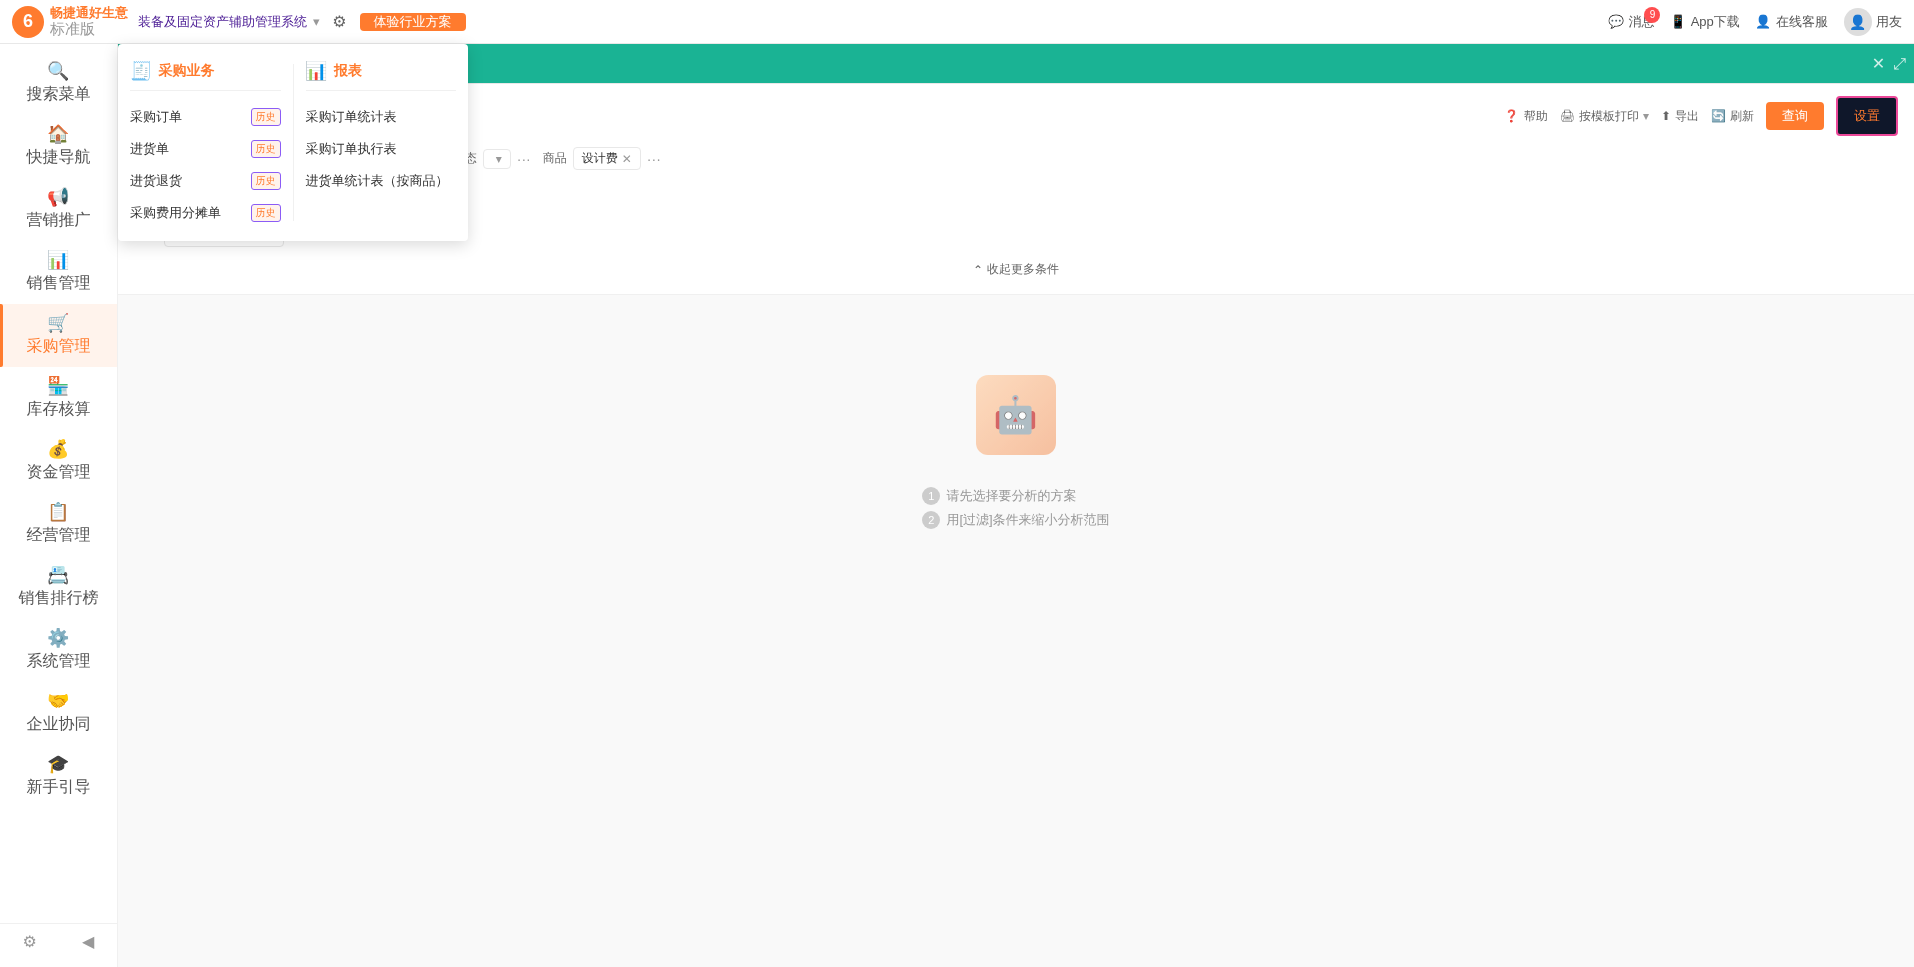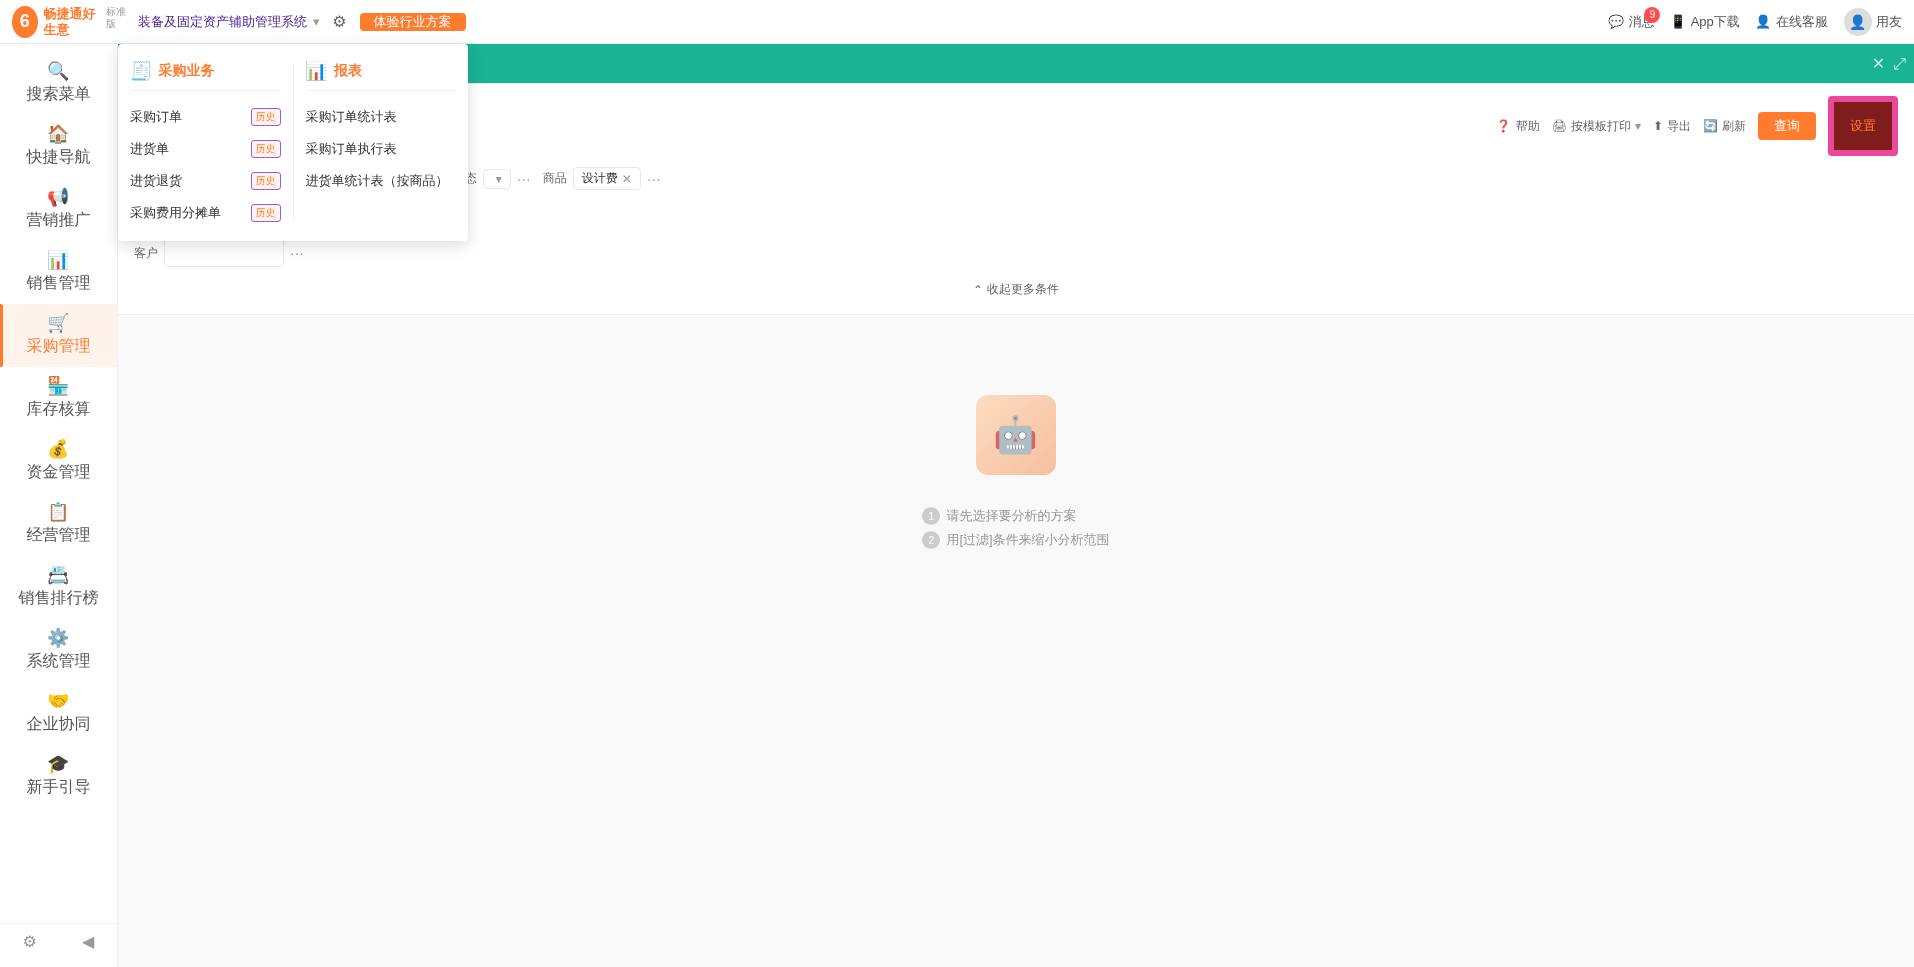--- a/index.html
+++ b/index.html
@@ -2,23 +2,23 @@
 <html><head>
   <meta charset="utf-8">
   <style>
     * { box-sizing: border-box; margin: 0; padding: 0; }
     body { font-family: "Microsoft YaHei", "PingFang SC", sans-serif; font-size: 13px; background: #f5f5f5; color: #333; height: 967px; overflow: hidden; display: flex; flex-direction: column; }
 
     
     .topbar { height: 44px; background: #fff; display: flex; align-items: center; padding: 0 12px; border-bottom: 1px solid #e8e8e8; gap: 8px; position: relative; z-index: 100; }
     .logo-area { display: flex; align-items: center; gap: 6px; width: 118px; min-width: 118px; }
     .logo-icon { width: 32px; height: 32px; background: #ff7b2e; border-radius: 50%; display: flex; align-items: center; justify-content: center; color: #fff; font-size: 18px; font-weight: bold; }
-    .logo-text { display: flex; line-height: 1.2; }
+    .logo-text { display: flex; flex-direction: column; line-height: 1.2; }
     .logo-title { font-size: 13px; color: #ff7b2e; font-weight: bold; }
-    .logo-subtitle { font-size: 10px; color: #999; }
+    .logo-subtitle { font-size: 15px; color: #999; }
     .topbar-system { display: flex; align-items: center; gap: 6px; color: #555; font-size: 13px; flex: 1; }
     .topbar-system .sys-name { color: #4c1d95; }
     .topbar-arrow { color: #999; cursor: pointer; }
     .topbar-gear { width: 28px; height: 28px; display: flex; align-items: center; justify-content: center; color: #666; cursor: pointer; font-size: 16px; }
     .topbar-btn { background: #ff7b2e; color: #fff; border: none; border-radius: 4px; padding: 0 14px; font-size: 13px; cursor: pointer; }
     .topbar-right { display: flex; align-items: center; gap: 16px; margin-left: auto; }
     .topbar-right-item { display: flex; align-items: center; gap: 4px; color: #555; cursor: pointer; font-size: 13px; position: relative; }
     .badge { background: #ff4d4f; color: #fff; font-size: 10px; border-radius: 50%; width: 16px; height: 16px; display: flex; align-items: center; justify-content: center; position: absolute; top: -6px; right: -6px; }
     .user-avatar { width: 28px; height: 28px; background: #ddd; border-radius: 50%; display: flex; align-items: center; justify-content: center; color: #888; font-size: 14px; }
 
@@ -46,21 +46,21 @@
     .tab-ctrl-btn { color: rgba(255,255,255,0.8); cursor: pointer; font-size: 16px; }
 
     
     .content-inner { flex: 1; background: #f9f9f9; overflow: hidden; position: relative; }
 
     
     .filter-section { background: #fff; padding: 12px 16px; border-bottom: 1px solid #f0f0f0; }
     .filter-toolbar { display: flex; align-items: center; justify-content: flex-end; gap: 12px; margin-bottom: 10px; }
     .toolbar-btn { display: flex; align-items: center; gap: 4px; color: #666; font-size: 12px; cursor: pointer; }
     .toolbar-btn-primary { background: #ff7b2e; color: #fff; border: none; border-radius: 4px; padding: 5px 16px; font-size: 13px; cursor: pointer; }
-    .toolbar-btn-secondary { border: 6px solid #ec4899; color: #ff7b2e; background: #7f1d1d; border-radius: 4px; padding: 15px 16px; font-size: 13px; cursor: pointer; }
+    .toolbar-btn-secondary { border: 2px solid #ec4899; color: #ff7b2e; background: #0f172a; border-radius: 4px; padding: 9px 16px; font-size: 13px; cursor: pointer; }
 
     .filter-row { display: flex; align-items: center; gap: 12px; margin-bottom: 10px; flex-wrap: wrap; }
     .filter-group { display: flex; align-items: center; gap: 6px; }
     .filter-label { font-size: 12px; color: #666; white-space: nowrap; }
     .filter-tag { display: inline-flex; align-items: center; gap: 4px; background: #fff; border: 1px solid #e8e8e8; border-radius: 4px; padding: 2px 8px; font-size: 12px; color: #333; }
     .filter-tag-close { color: #999; cursor: pointer; }
     .date-preset { display: flex; gap: 4px; }
     .date-preset-btn { padding: 3px 8px; border: 1px solid #e8e8e8; border-radius: 3px; font-size: 12px; color: #666; cursor: pointer; background: #fff; }
     .date-preset-btn.active { background: #fff3ec; color: #ff7b2e; border-color: #ff7b2e; }
     .collapse-btn { display: flex; align-items: center; justify-content: center; gap: 4px; color: #666; font-size: 12px; cursor: pointer; width: 100%; padding: 4px 0; }

